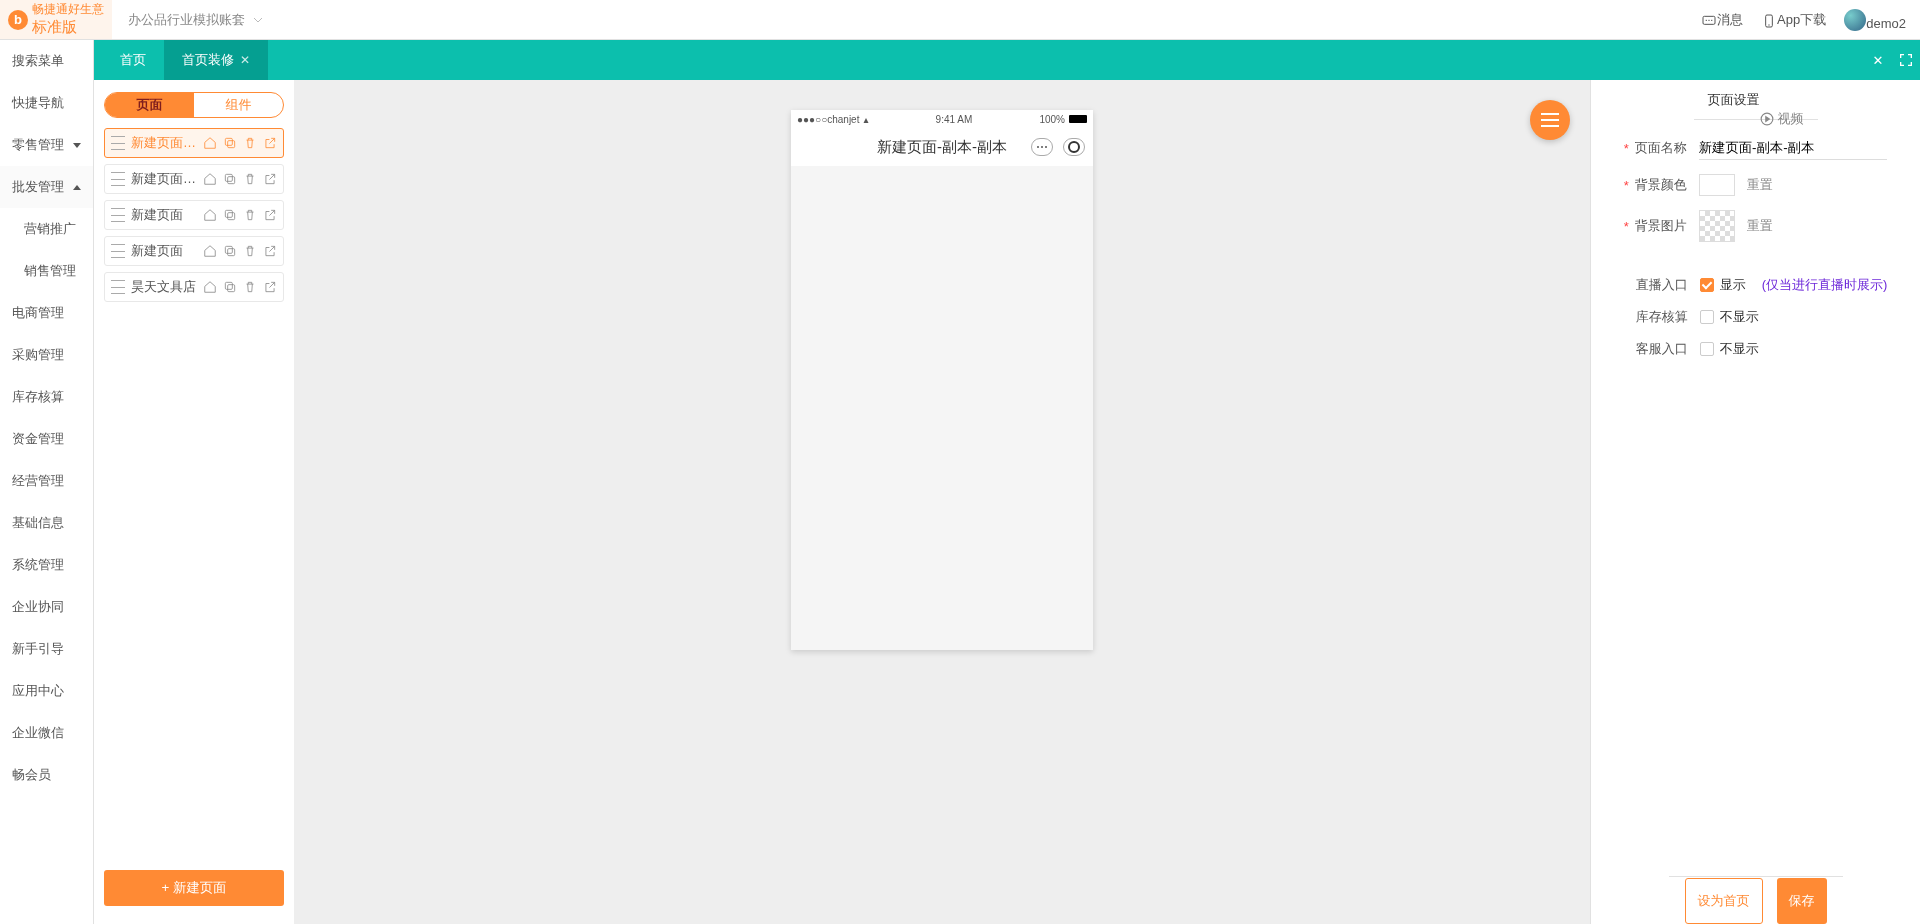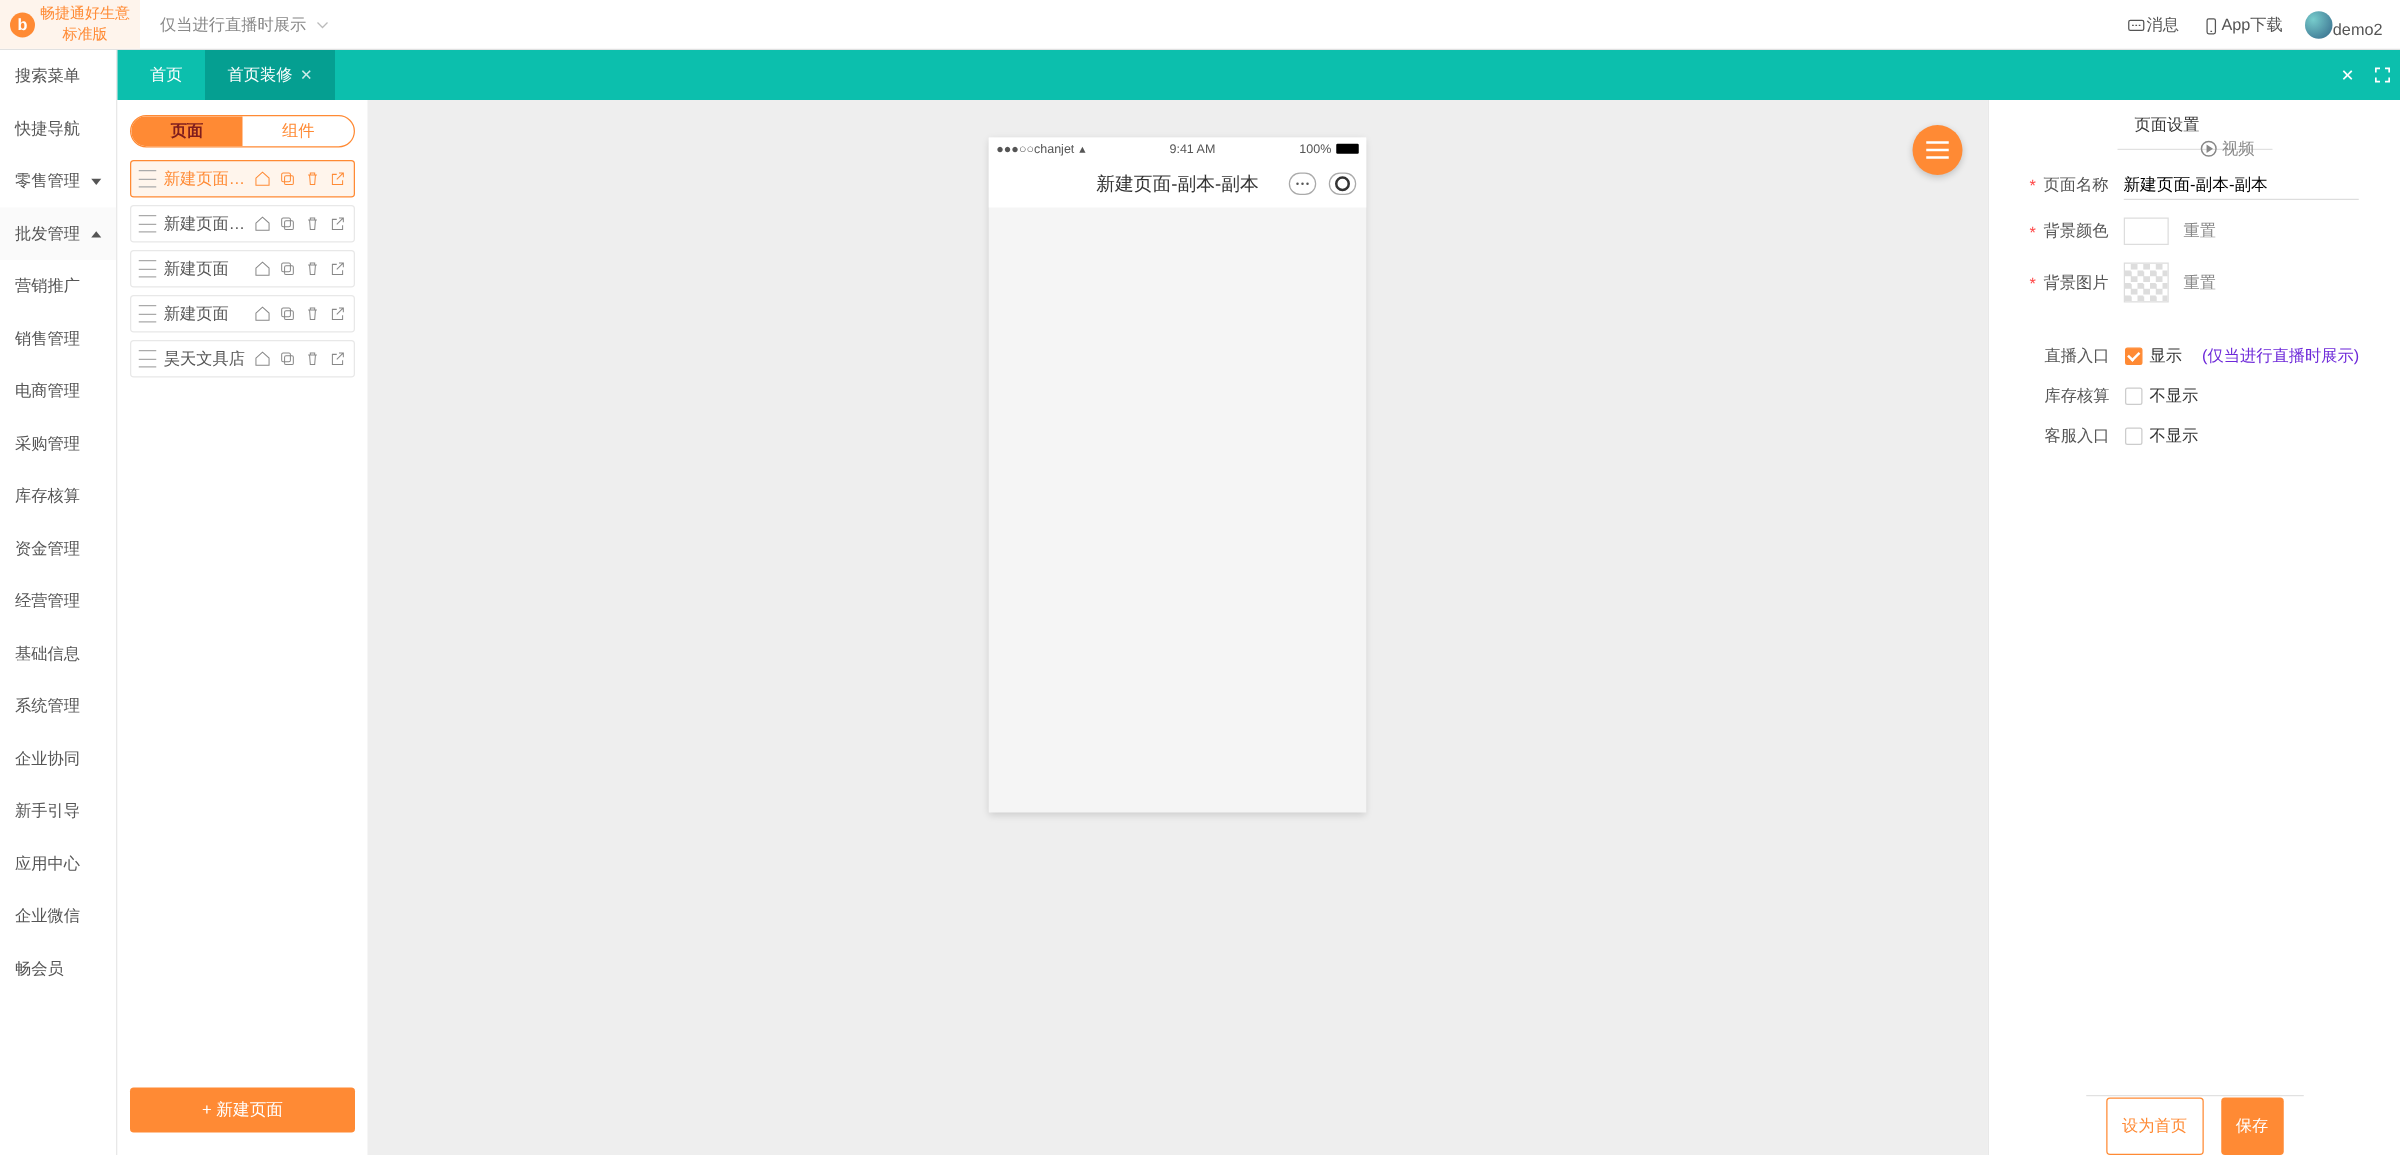--- a/index.html
+++ b/index.html
@@ -10,32 +10,32 @@
     --grey-text:#555;
     --light:#f8f8f8;
   }
   *{box-sizing:border-box;font-family:"Microsoft YaHei","PingFang SC",Arial,sans-serif;}
   body{margin:0;font-size:13px;color:#333;background:#fff;}
   
   .top-header{height:40px;display:flex;align-items:center;border-bottom:1px solid var(--grey-border);}
   .brand{display:flex;align-items:center;gap:4px;padding:4px 8px;height:100%;background:#fef4ec;}
   .brand .logo-circ{width:20px;height:20px;border-radius:50%;background:var(--orange);display:flex;align-items:center;justify-content:center;color:#fff;font-weight:bold;}
   .brand-text{font-size:12px;line-height:13px;color:var(--orange);}
-  .brand-sub{font-size:12px;color:var(--orange);padding-top:2px;text-align:center;}
+  .brand-sub{font-size:15px;color:var(--orange);padding-top:2px;}
   .account-sel{margin-left:16px;color:#888;display:flex;align-items:center;gap:8px;cursor:pointer;}
   .account-sel svg{width:10px;height:10px;fill:#bbb;}
   .top-header .grow{flex:1;}
   .hdr-item{display:flex;align-items:flex-end;gap:0;margin-right:18px;color:#555;cursor:pointer;}
   .hdr-item svg{width:16px;height:16px;stroke:#555;fill:none;stroke-width:1.5;}
   .avatar{width:22px;height:22px;border-radius:50%;background:radial-gradient(circle at 30% 30%,#7cc,#368);}
   
   .shell{display:flex;height:calc(100vh - 40px);}
   .left-nav{width:94px;border-right:1px solid var(--grey-border);overflow-y:auto;}
   .left-nav .item{padding:12px 12px;color:var(--grey-text);display:flex;align-items:center;justify-content:space-between;cursor:pointer;}
-  .left-nav .item.sub{padding-left:12px;}
+  .left-nav .item.sub{padding-left:24px;}
   .left-nav .item.expanded{background:#fafafa;}
   .left-nav .caret{width:0;height:0;border-left:4px solid transparent;border-right:4px solid transparent;border-top:5px solid #555;}
   .left-nav .caret.up{transform:rotate(180deg);}
   
   .work{flex:1;display:flex;flex-direction:column;}
   .tabbar{height:40px;background:var(--teal);display:flex;align-items:center;padding-left:8px;color:#fff;}
   .tabbar .tab{padding:0 18px;height:100%;display:flex;align-items:center;gap:6px;cursor:pointer;}
   .tabbar .tab.active{background:var(--teal-dark);}
   .tabbar .tab .close{font-size:12px;opacity:.8;}
   .tabbar .grow{flex:1;}
@@ -96,21 +96,21 @@
 
 <div class="top-header">
   <div class="brand">
     <div class="logo-circ">b</div>
     <div>
       <div class="brand-text">畅捷通好生意</div>
       <div class="brand-sub">标准版</div>
     </div>
   </div>
   <div class="account-sel">
-    <span>仅当进行直播时展示</span>
+    <span>办公品行业模拟账套</span>
     <svg viewBox="0 0 10 10">
         <path d="M1 3l4 4 4-4" stroke="#bbb" fill="none"></path>
       </svg>
   </div>
   <div class="grow"></div>
   <div class="hdr-item">
     <svg viewBox="0 0 24 24">
         <rect x="3" y="5" width="18" height="12" rx="2"></rect>
         <path d="M7 11h2M11 11h2M15 11h2"></path>
       </svg>

